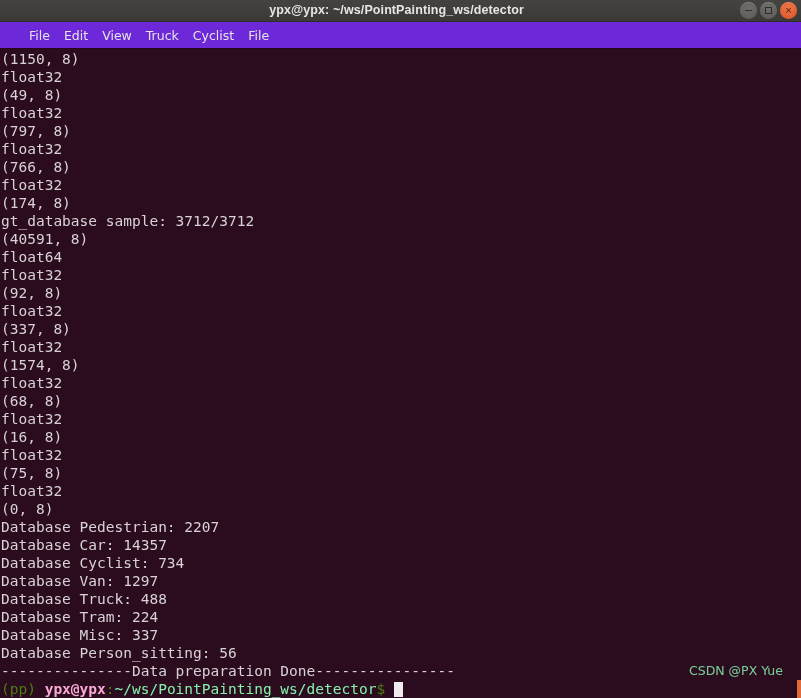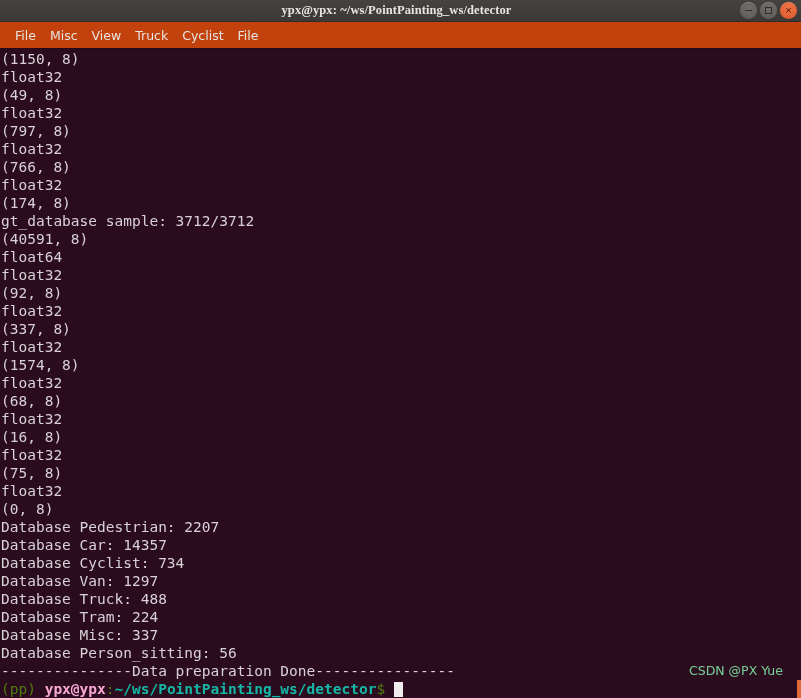--- a/index.html
+++ b/index.html
@@ -30,21 +30,21 @@
     border-bottom: 1px solid #2e2d2a;
     position: relative;
     flex: 0 0 auto;
   }
   #title-text {
     position: absolute;
     left: 0; right: 8px; top: 0;
     line-height: 21px;
     text-align: center;
     color: #e8e6e3;
-    font-family: Liberation Serif, serif;
+    font-family: Liberation Sans, sans-serif;
     font-size: 12.5px;
     font-weight: bold;
     letter-spacing: 0.1px;
     white-space: nowrap;
   }
   #window-controls {
     position: absolute;
     right: 4px;
     top: 2px;
     display: flex;
@@ -80,25 +80,25 @@
     content: "";
     display: block;
     width: 7px; height: 7px;
     border: 1.5px solid #2e2d2a;
     box-sizing: border-box;
   }
 
   
   #menubar {
     height: 26px;
-    background: #c2410c;
+    background: #6d28d9;
     border-bottom: 1px solid #27081b;
     display: flex;
     align-items: center;
-    padding-left: 8px;
+    padding-left: 22px;
     flex: 0 0 auto;
   }
   .menu-item {
     color: #e6e4e1;
     font-family: "DejaVu Sans", sans-serif;
     font-size: 12.5px;
     padding: 2px 7px;
     cursor: default;
     white-space: nowrap;
   }
@@ -117,21 +117,21 @@
     right: 0;
     font-family: "DejaVu Sans Mono", monospace;
     font-size: 14.5px;
     line-height: 18px;
     color: #d8d2d6;
     white-space: pre;
     letter-spacing: 0px;
   }
   .line { height: 18px; }
   .seg-green { color: #f9a8d4; font-weight: bold; }
-  .seg-blue  { color: #14b8a6; font-weight: bold; }
+  .seg-blue  { color: #86efac; font-weight: normal; }
   .seg-white { color: #4d7c0f; }
   .cursor {
     display: inline-block;
     width: 9px;
     height: 15px;
     background: #f0ecee;
     vertical-align: -3px;
   }
   #scroll-edge {
     position: absolute;
@@ -175,21 +175,21 @@
         <span class="glyph"></span>
       </div>
       <div class="winbtn close">
         <span class="glyph">×</span>
       </div>
     </div>
   </div>
 
   <div id="menubar">
     <div class="menu-item">File</div>
-    <div class="menu-item">Misc</div>
+    <div class="menu-item">Edit</div>
     <div class="menu-item">View</div>
     <div class="menu-item">Truck</div>
     <div class="menu-item">Cyclist</div>
     <div class="menu-item">File</div>
   </div>
 
   <div id="terminal">
     <div id="term-lines"><div class="line">(1150, 8)</div><div class="line">float32</div><div class="line">(49, 8)</div><div class="line">float32</div><div class="line">(797, 8)</div><div class="line">float32</div><div class="line">(766, 8)</div><div class="line">float32</div><div class="line">(174, 8)</div><div class="line">gt_database sample: 3712/3712</div><div class="line">(40591, 8)</div><div class="line">float64</div><div class="line">float32</div><div class="line">(92, 8)</div><div class="line">float32</div><div class="line">(337, 8)</div><div class="line">float32</div><div class="line">(1574, 8)</div><div class="line">float32</div><div class="line">(68, 8)</div><div class="line">float32</div><div class="line">(16, 8)</div><div class="line">float32</div><div class="line">(75, 8)</div><div class="line">float32</div><div class="line">(0, 8)</div><div class="line">Database Pedestrian: 2207</div><div class="line">Database Car: 14357</div><div class="line">Database Cyclist: 734</div><div class="line">Database Van: 1297</div><div class="line">Database Truck: 488</div><div class="line">Database Tram: 224</div><div class="line">Database Misc: 337</div><div class="line">Database Person_sitting: 56</div><div class="line">---------------Data preparation Done----------------</div><div class="line"><span class="seg-white">(pp) </span><span class="seg-green">ypx@ypx</span><span class="seg-white">:</span><span class="seg-blue">~/ws/PointPainting_ws/detector</span><span class="seg-white">$ </span><span class="cursor"></span></div></div>
 
     <div id="watermark">CSDN @PX Yue</div>

